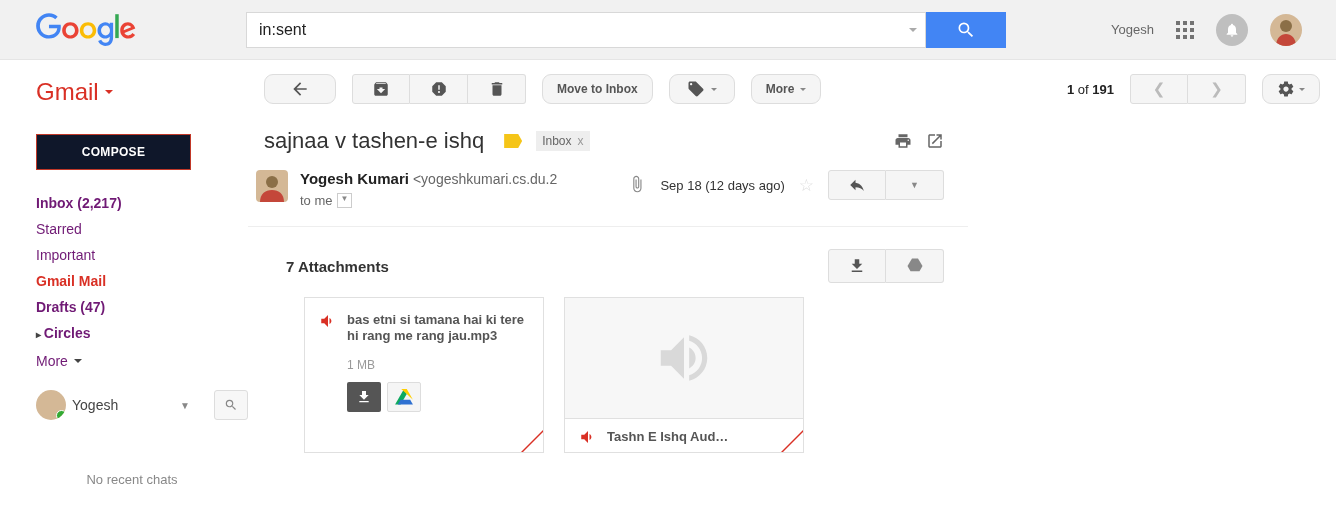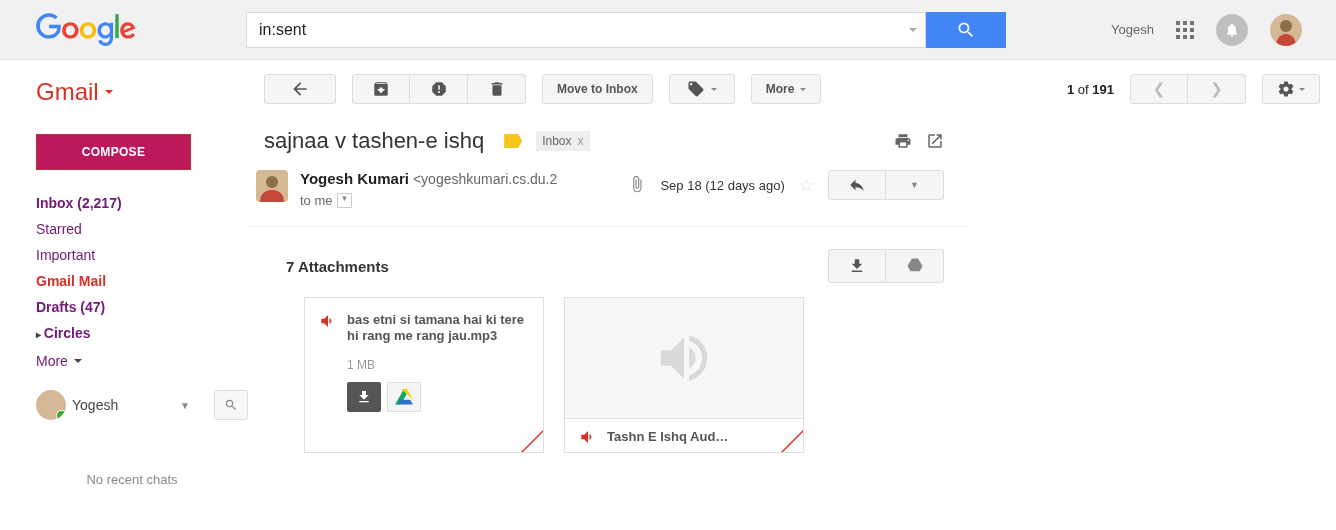--- a/index.html
+++ b/index.html
@@ -16,38 +16,38 @@
 .user-name{color:#666;font-size:13px}
 .apps-icon{width:18px;height:18px;display:grid;grid-template-columns:repeat(3,4px);grid-template-rows:repeat(3,4px);gap:3px}
 .apps-icon span{background:#737373;width:4px;height:4px}
 .bell{width:32px;height:32px;background:#bfbfbf;border-radius:50%;display:flex;align-items:center;justify-content:center}
 .avatar{width:32px;height:32px;border-radius:50%;background:#d4b896;display:flex;align-items:center;justify-content:center;overflow:hidden}
 .avatar svg{width:32px;height:32px}
 .main{display:flex}
 .sidebar{width:248px;padding:18px 0 0 16px}
 .gmail-label{font-size:24px;color:#d93025;display:flex;align-items:center;gap:6px;padding-left:20px;margin-bottom:28px}
 .gmail-label::after{content:"";border-left:4px solid transparent;border-right:4px solid transparent;border-top:4px solid #d93025}
-.compose{width:155px;height:36px;background:#be185d;color:#fff;border:1px solid #c13828;font-size:12px;font-weight:bold;letter-spacing:.3px;cursor:pointer;margin-left:20px;margin-bottom:20px}
+.compose{width:155px;height:36px;background:#0f172a;color:#fff;border:1px solid #c13828;font-size:12px;font-weight:bold;letter-spacing:.3px;cursor:pointer;margin-left:20px;margin-bottom:20px}
 .nav{padding-left:20px;line-height:26px;font-size:14px}
 .nav div{color:#701a75;cursor:pointer}
 .nav .bold{font-weight:bold}
 .nav .active{color:#d93025;font-weight:bold}
 .nav .more{display:flex;align-items:center;gap:4px}
 .nav .more::after{content:"";border-left:4px solid transparent;border-right:4px solid transparent;border-top:4px solid #444;margin-left:2px}
 .nav .circles::before{content:"▸ ";font-size:10px;color:#444}
 .chat-picker{display:flex;align-items:center;margin:16px 0 0 20px;gap:6px}
 .chat-av{width:30px;height:30px;border-radius:50%;background:#d4b896;position:relative;overflow:hidden}
 .chat-av::after{content:"";position:absolute;width:9px;height:9px;background:#3a3;border-radius:50%;bottom:-1px;right:-1px;border:1px solid #fff}
 .chat-name{font-size:14px;color:#444;flex:1}
 .chat-dd{color:#888;font-size:10px;margin-right:8px}
 .chat-search{width:34px;height:30px;border:1px solid #ddd;background:#f7f7f7;border-radius:3px;display:flex;align-items:center;justify-content:center;margin-left:10px}
 .no-chats{color:#888;font-size:13px;text-align:center;margin-top:52px}
 .content{flex:1;padding-top:8px}
 .toolbar{display:flex;align-items:center;gap:16px;padding:0 16px;height:42px;margin-bottom:18px}
-.tb-btn{height:30px;min-width:58px;background:#f5f5f5;border:1px solid #ddd;border-radius:3px;display:flex;align-items:center;justify-content:center;cursor:pointer;color:#555}
+.tb-btn{height:30px;min-width:58px;background:#f5f5f5;border:1px solid #ddd;border-radius:9px;display:flex;align-items:center;justify-content:center;cursor:pointer;color:#555}
 .tb-group{display:flex;gap:0}
 .tb-group .tb-btn{border-radius:0}
 .tb-group .tb-btn:first-child{border-radius:3px 0 0 3px}
 .tb-group .tb-btn:last-child{border-radius:0 3px 3px 0;border-left:none}
 .tb-group .tb-btn:not(:first-child){border-left:none}
 .tb-text{padding:0 14px;font-size:12px;font-weight:bold;color:#555}
 .split::after{content:"";border-left:3px solid transparent;border-right:3px solid transparent;border-top:3px solid #888;margin-left:6px}
 .counter{margin-left:auto;font-size:13px;color:#222}
 .counter b{font-weight:bold}
 .nav-arrows{display:flex}

